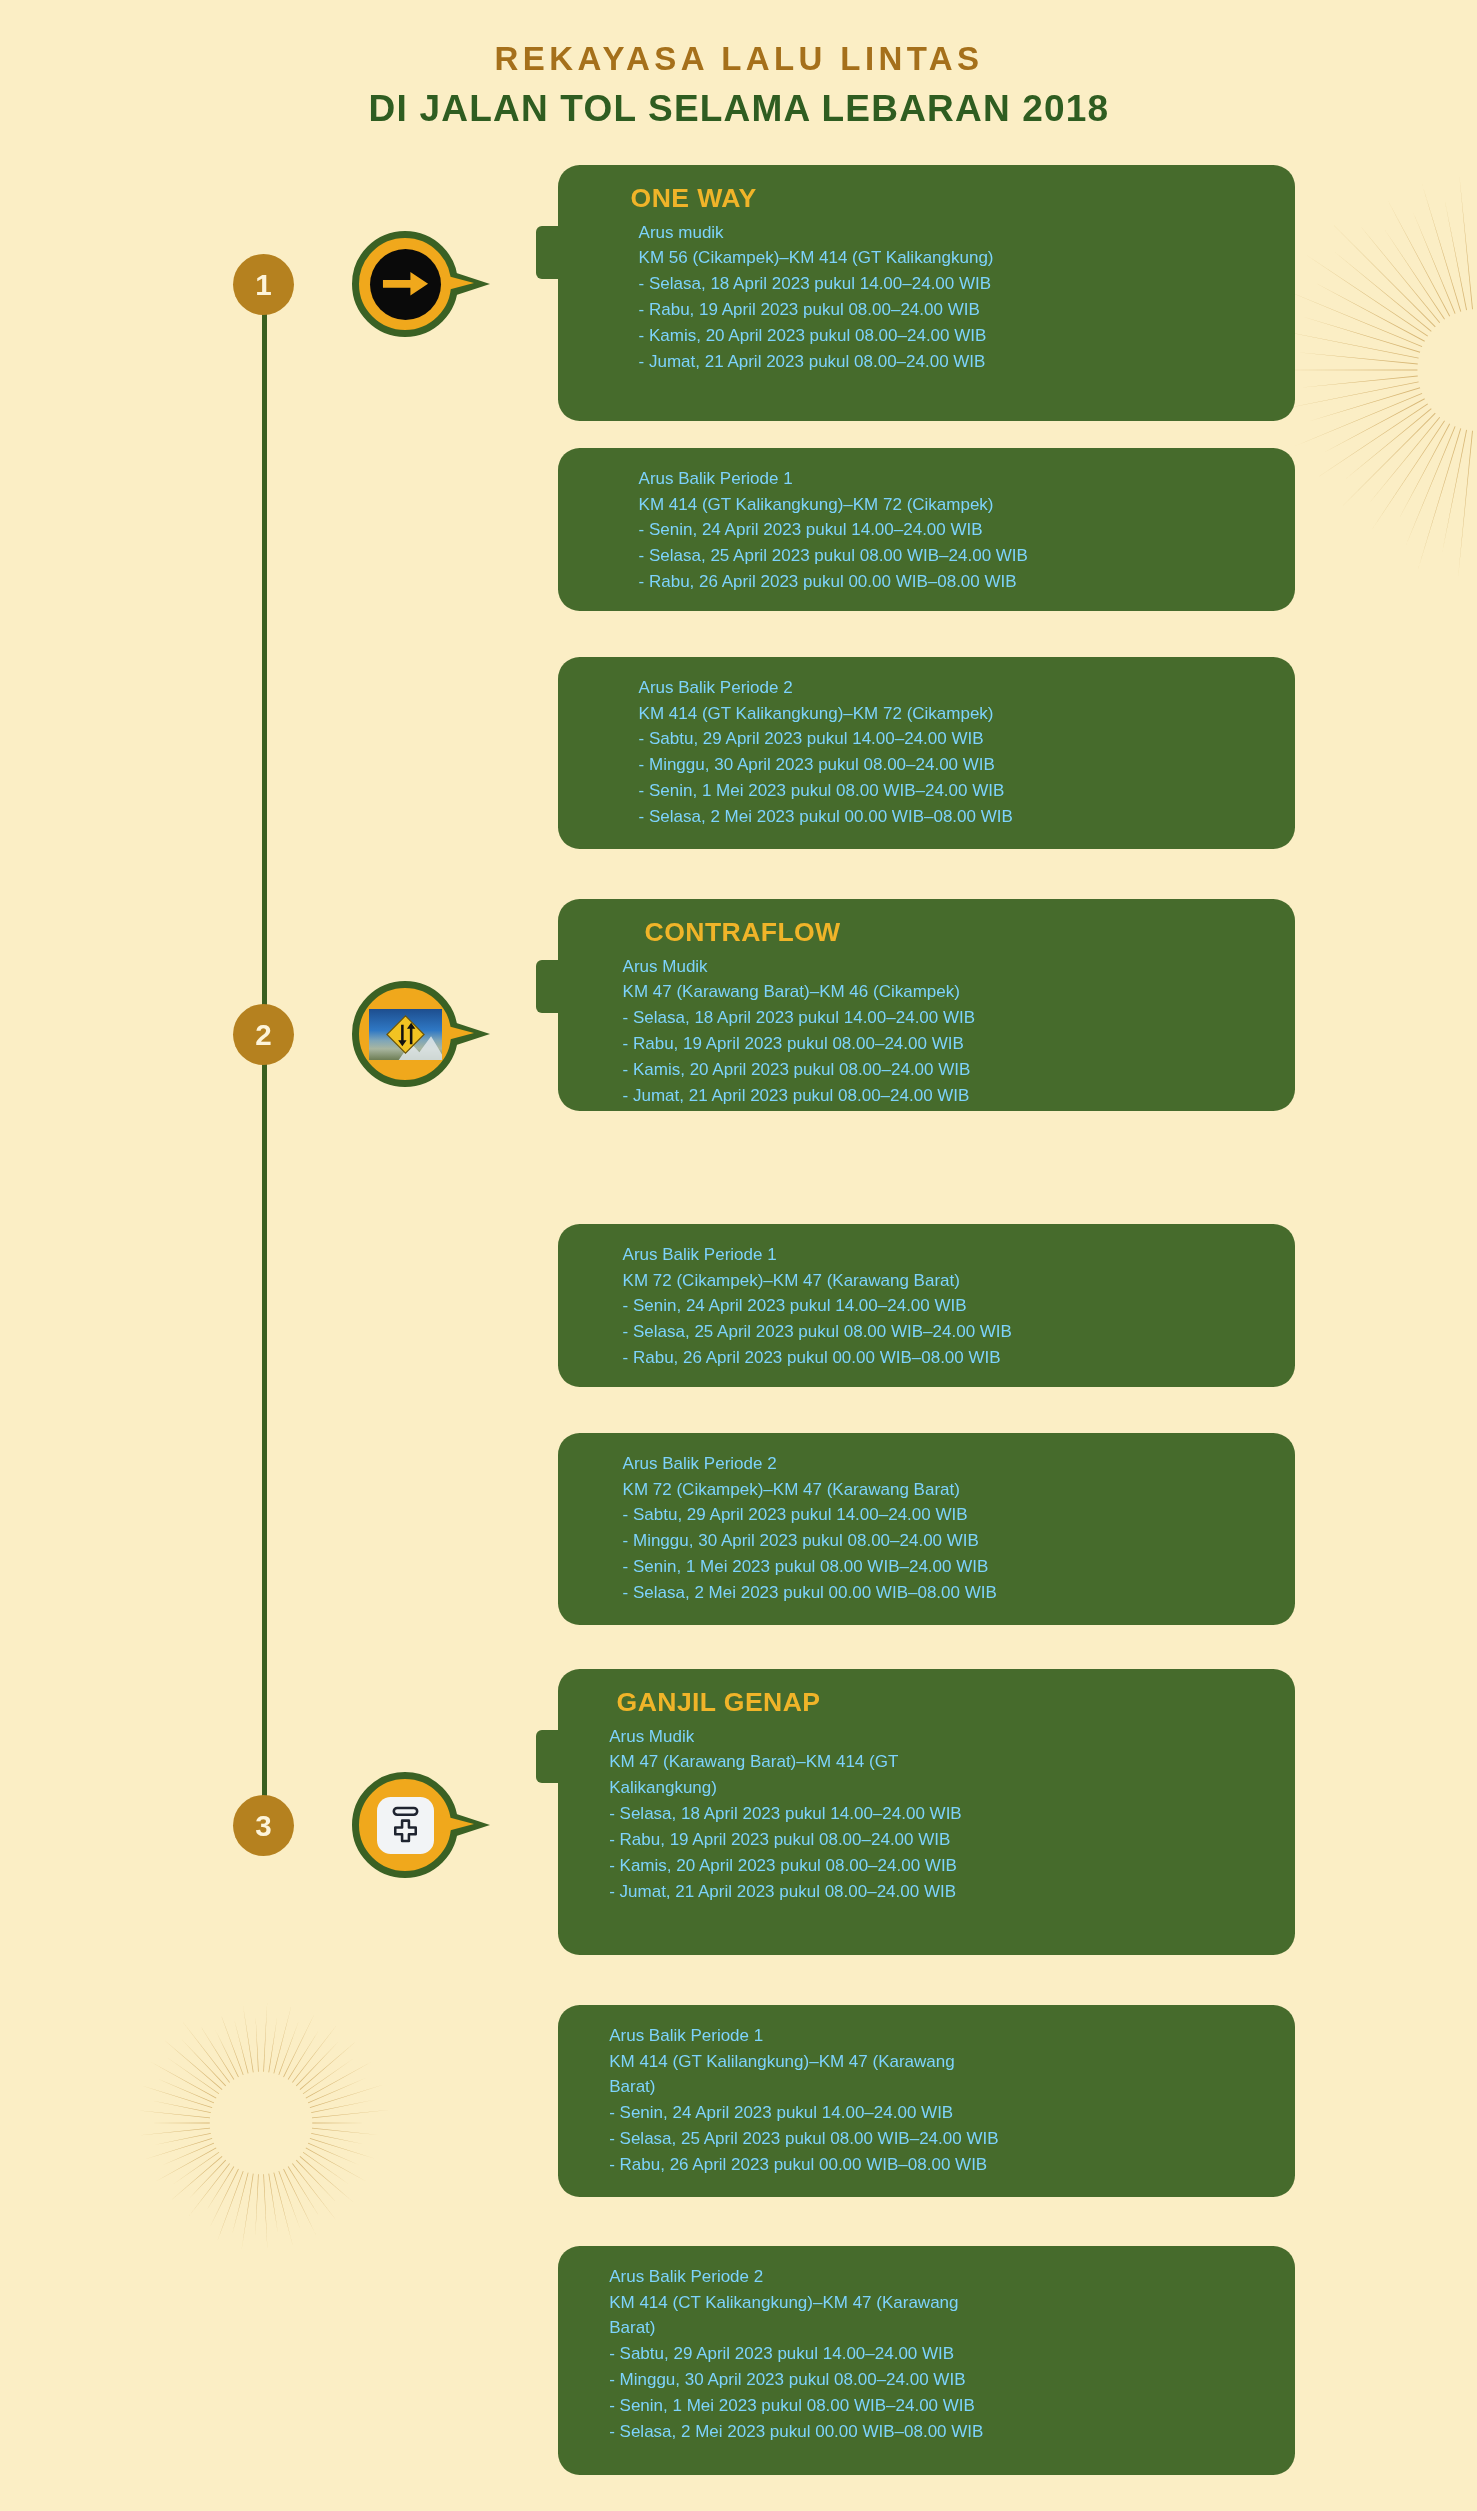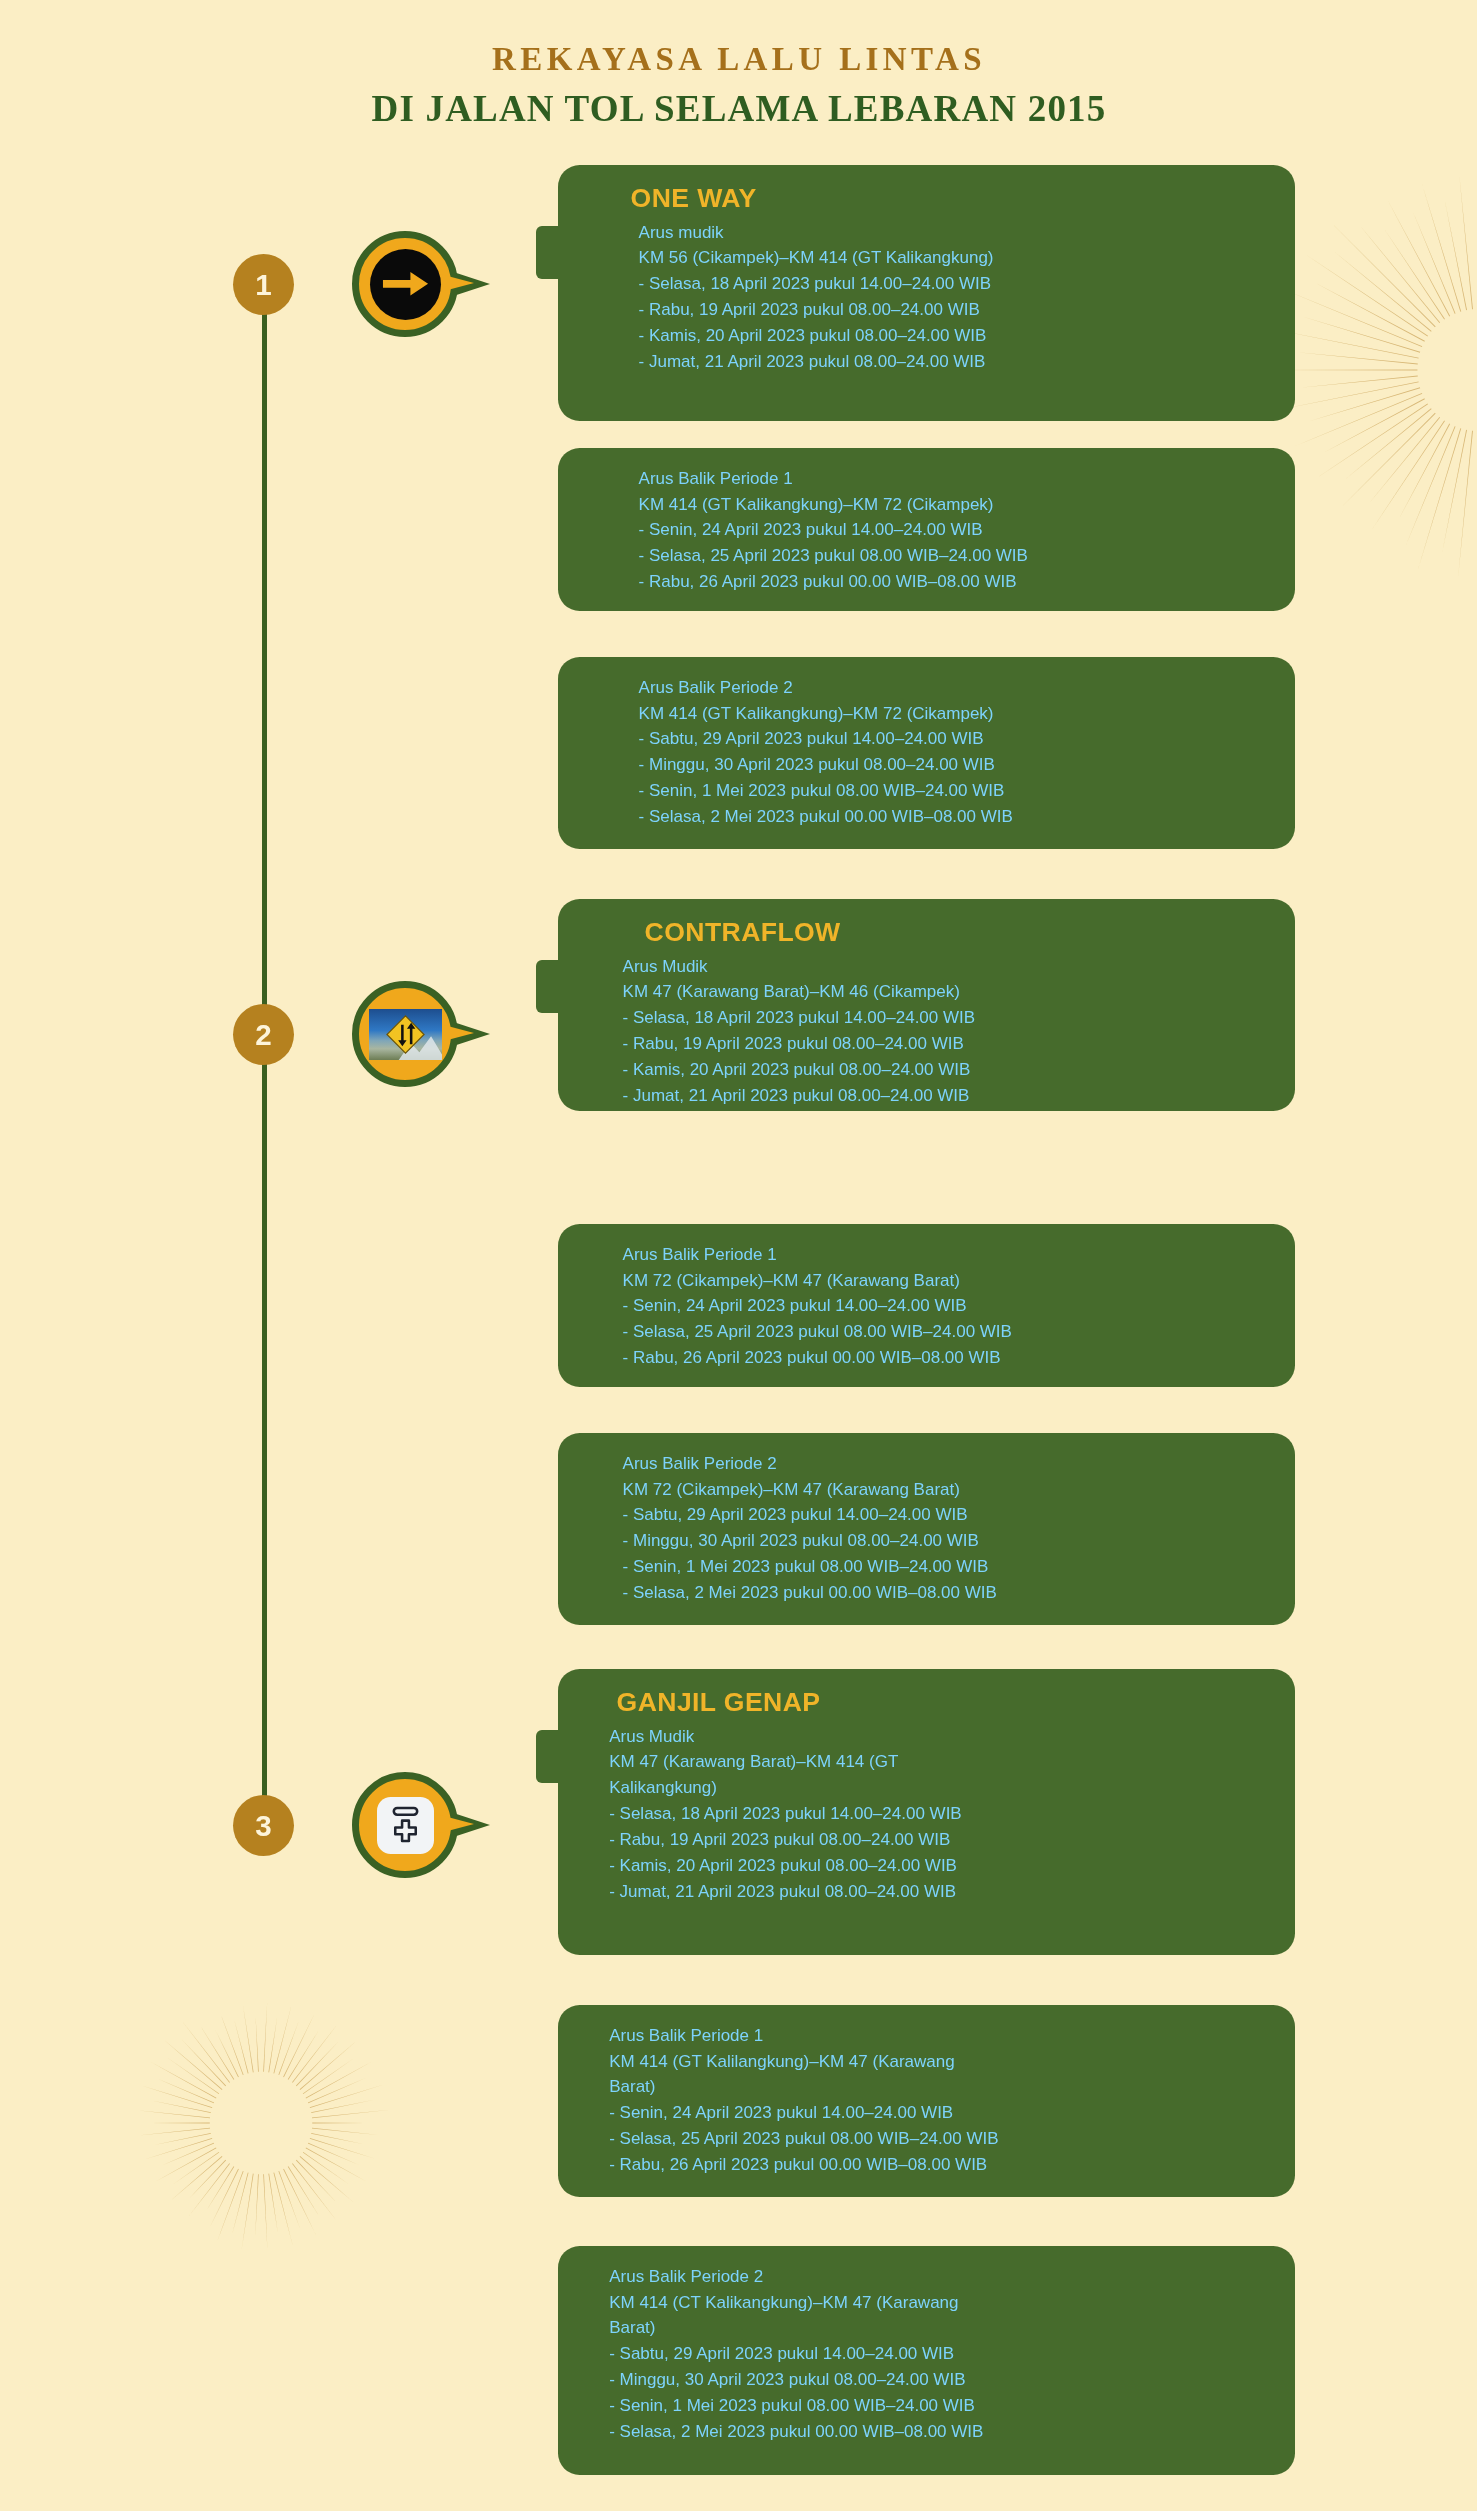--- a/index.html
+++ b/index.html
@@ -23,21 +23,20 @@
   #sunburst-bottom-left { left: 128px; top: 1990px; }
 
   
   .title-block {
     position: absolute;
     top: 37px;
     left: 0;
     width: 1478px;
     text-align: center;
     z-index: 5;
-    font-family: Liberation Serif, serif;
   }
   .title-line1 {
     font-size: 33px;
     font-weight: bold;
     letter-spacing: 4.4px;
     color: #a5701b;
     line-height: 1.35;
   }
   .title-line2 {
     font-size: 37px;
@@ -330,21 +329,21 @@
     <path d="M177.45570606667886 104.97479354975611 L229.25647358824364 69.39555817851402 L177.90129109706575 105.61498303208202 Z" fill="#d8b877"></path>
     <path d="M180.27547932257937 109.42401571570142 L248.1054782644631 72.2213381269793 L180.654011304593 110.10599968265257 Z" fill="#d8b877"></path>
     <path d="M182.6306648931177 114.13568209024018 L241.746139397806 89.19162387003689 L182.93825957638703 114.8524624634439 Z" fill="#d8b877"></path>
     <path d="M184.49709538726484 119.06144460046629 L259.6869180263584 95.8792270898416 L184.73059643409738 119.80566624333467 Z" fill="#d8b877"></path>
     <path d="M185.8556187024668 124.15075825740308 L250.07517749834307 111.35144985998419 L186.0126300761447 124.91478444878751 Z" fill="#d8b877"></path>
     <path d="M186.6922945511339 129.35139981598877 L266.32275068773015 121.64578149765899 L186.77120510249284 130.127390613273 Z" fill="#d8b877"></path>
   </svg>
 
 <div class="title-block">
   <div class="title-line1">REKAYASA LALU LINTAS</div>
-  <div class="title-line2">DI JALAN TOL SELAMA LEBARAN 2015</div>
+  <div class="title-line2">DI JALAN TOL SELAMA LEBARAN 2018</div>
 </div>
 
 <div id="timeline-line"></div>
 
 <div class="step-badge" id="step-badge-1">
   <span>1</span>
 </div>
 <div class="step-badge" id="step-badge-2">
   <span>2</span>
 </div>

